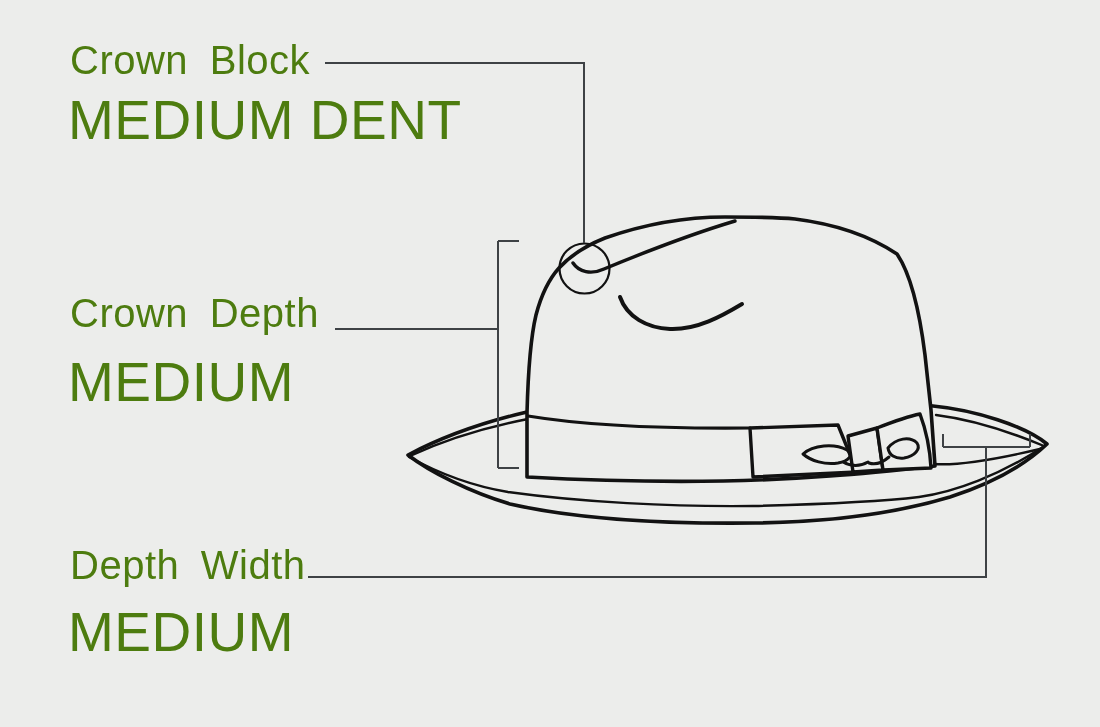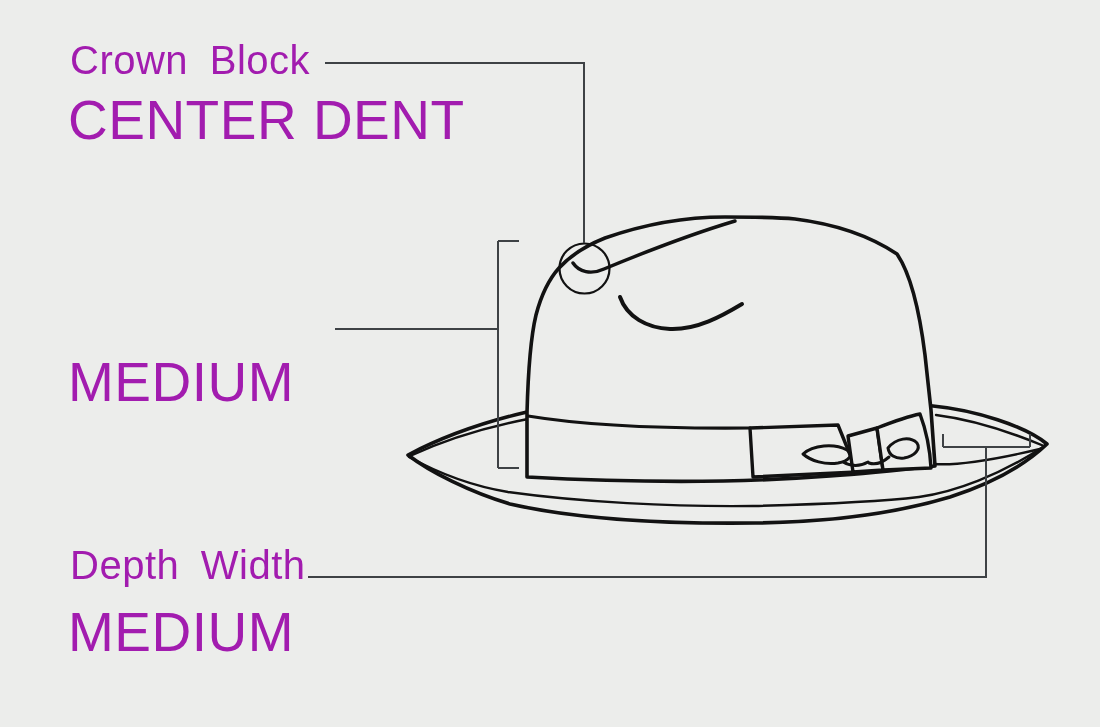--- a/index.html
+++ b/index.html
@@ -6,21 +6,21 @@
   .stage{
     position:relative;
     width:1100px;height:727px;
     background:#ecedeb;
     overflow:hidden;
     font-family:"Liberation Sans", sans-serif;
   }
   .stage svg{position:absolute;left:0;top:0;}
   .ann-text{
     position:absolute;
-    color:#a21caf;
+    color:#4d7c0f;
     line-height:1;
     white-space:nowrap;
   }
   .ann-label{
     font-size:40px;
     letter-spacing:0.5px;
     word-spacing:10px;
   }
   .ann-value{
     font-size:55px;
@@ -117,20 +117,21 @@
 
       <path d="M 335,329 L 498,329"></path>
       <path d="M 498,241 L 498,468 M 498,241 L 519,241 M 498,468 L 519,468"></path>
 
       <path d="M 308,577 L 986,577 L 986,447"></path>
       <path d="M 943,447 L 1030,447 M 943,447 L 943,434 M 1030,447 L 1030,434"></path>
     </g>
   </svg>
 
   <div class="ann-text ann-label pos-crown-block-label">Crown Block</div>
-  <div class="ann-text ann-value pos-crown-block-value">CENTER DENT</div>
+  <div class="ann-text ann-value pos-crown-block-value">MEDIUM DENT</div>
 
+  <div class="ann-text ann-label pos-crown-depth-label">Crown Depth</div>
   <div class="ann-text ann-value pos-crown-depth-value">MEDIUM</div>
 
   <div class="ann-text ann-label pos-brim-width-label">Depth Width</div>
   <div class="ann-text ann-value pos-brim-width-value">MEDIUM</div>
 
 </div>
 
 </body></html>

